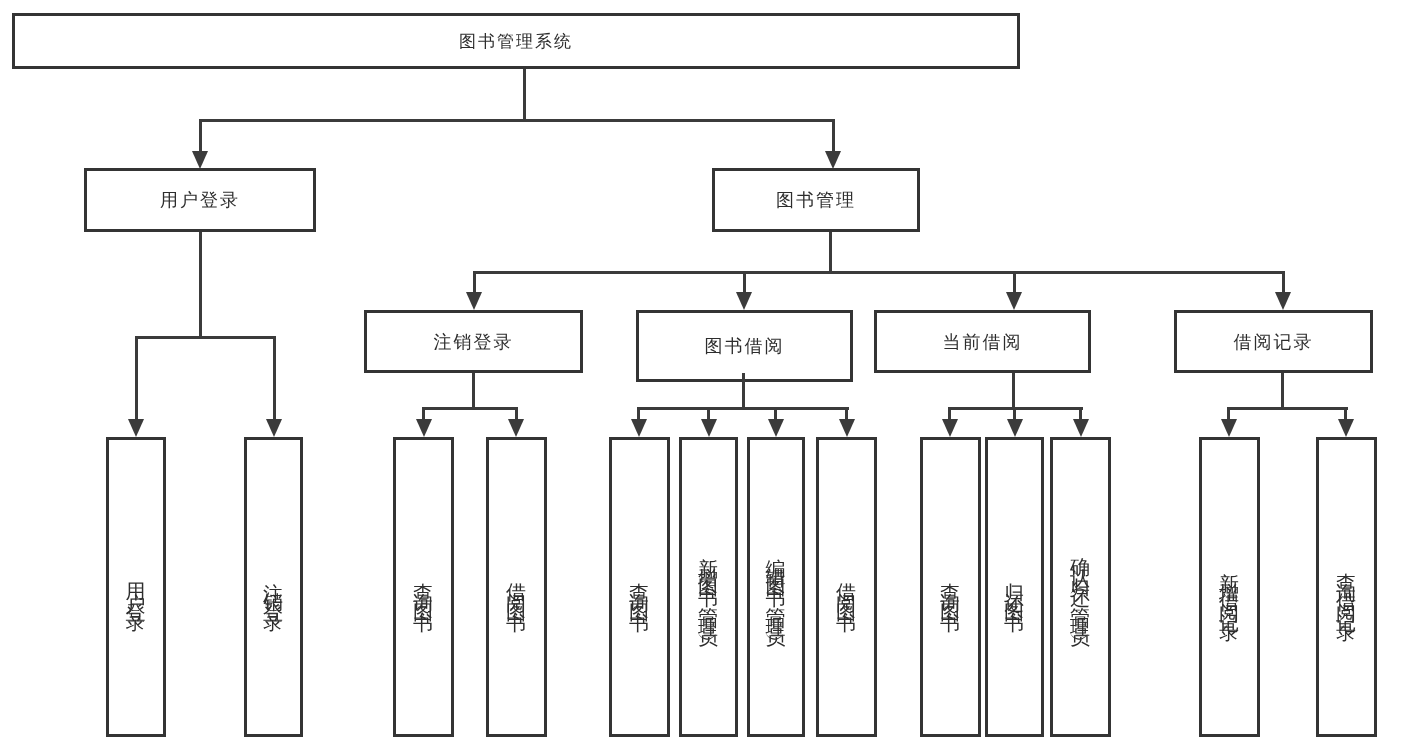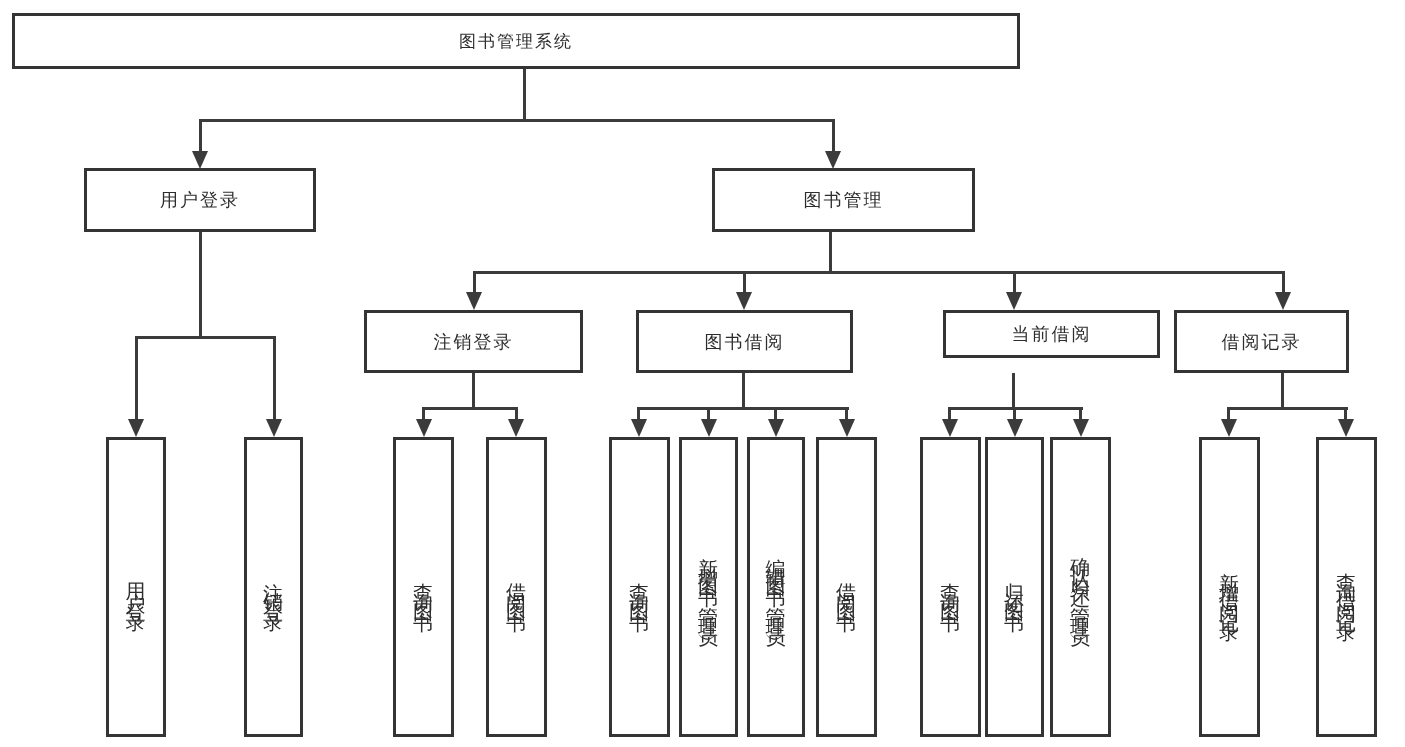--- a/index.html
+++ b/index.html
@@ -42,44 +42,44 @@
   <div class="box title" style="left:12px;top:13px;width:1008px;height:56px">图书管理系统</div>
 
   <div class="vline" style="left:523px;top:69px;height:53px"></div>
   <div class="hline" style="left:199px;top:119px;width:636px"></div>
   <div class="vline" style="left:199px;top:119px;height:36px"></div>
   <div class="arrowhead" style="left:192px;top:151px"></div>
   <div class="vline" style="left:832px;top:119px;height:36px"></div>
   <div class="arrowhead" style="left:825px;top:151px"></div>
 
   <div class="box h" style="left:84px;top:168px;width:232px;height:64px">用户登录</div>
-  <div class="box h" style="left:712px;top:168px;width:263px;height:64px">图书管理</div>
+  <div class="box h" style="left:712px;top:168px;width:208px;height:64px">图书管理</div>
 
   <div class="vline" style="left:199px;top:232px;height:107px"></div>
   <div class="hline" style="left:135px;top:336px;width:141px"></div>
   <div class="vline" style="left:135px;top:336px;height:85px"></div>
   <div class="arrowhead" style="left:128px;top:419px"></div>
   <div class="vline" style="left:273px;top:336px;height:85px"></div>
   <div class="arrowhead" style="left:266px;top:419px"></div>
 
   <div class="vline" style="left:829px;top:232px;height:42px"></div>
   <div class="hline" style="left:473px;top:271px;width:812px"></div>
   <div class="vline" style="left:473px;top:271px;height:24px"></div>
   <div class="arrowhead" style="left:466px;top:292px"></div>
   <div class="vline" style="left:743px;top:271px;height:24px"></div>
   <div class="arrowhead" style="left:736px;top:292px"></div>
   <div class="vline" style="left:1013px;top:271px;height:24px"></div>
   <div class="arrowhead" style="left:1006px;top:292px"></div>
   <div class="vline" style="left:1282px;top:271px;height:24px"></div>
   <div class="arrowhead" style="left:1275px;top:292px"></div>
 
   <div class="box h" style="left:364px;top:310px;width:219px;height:63px">注销登录</div>
-  <div class="box h" style="left:636px;top:310px;width:217px;height:63px">图书借阅</div>
-  <div class="box h" style="left:943px;top:310px;width:217px;height:48px">当前借阅</div>
-  <div class="box h" style="left:1174px;top:310px;width:175px;height:63px">借阅记录</div>
+  <div class="box h" style="left:636px;top:310px;width:217px;height:72px">图书借阅</div>
+  <div class="box h" style="left:874px;top:310px;width:217px;height:63px">当前借阅</div>
+  <div class="box h" style="left:1174px;top:310px;width:199px;height:63px">借阅记录</div>
 
   <div class="vline" style="left:472px;top:373px;height:37px"></div>
   <div class="hline" style="left:423px;top:407px;width:95px"></div>
   <div class="vline" style="left:422px;top:407px;height:15px"></div>
   <div class="arrowhead" style="left:416px;top:419px"></div>
   <div class="vline" style="left:515px;top:407px;height:15px"></div>
   <div class="arrowhead" style="left:508px;top:419px"></div>
 
   <div class="vline" style="left:742px;top:373px;height:37px"></div>
   <div class="hline" style="left:638px;top:407px;width:211px"></div>

